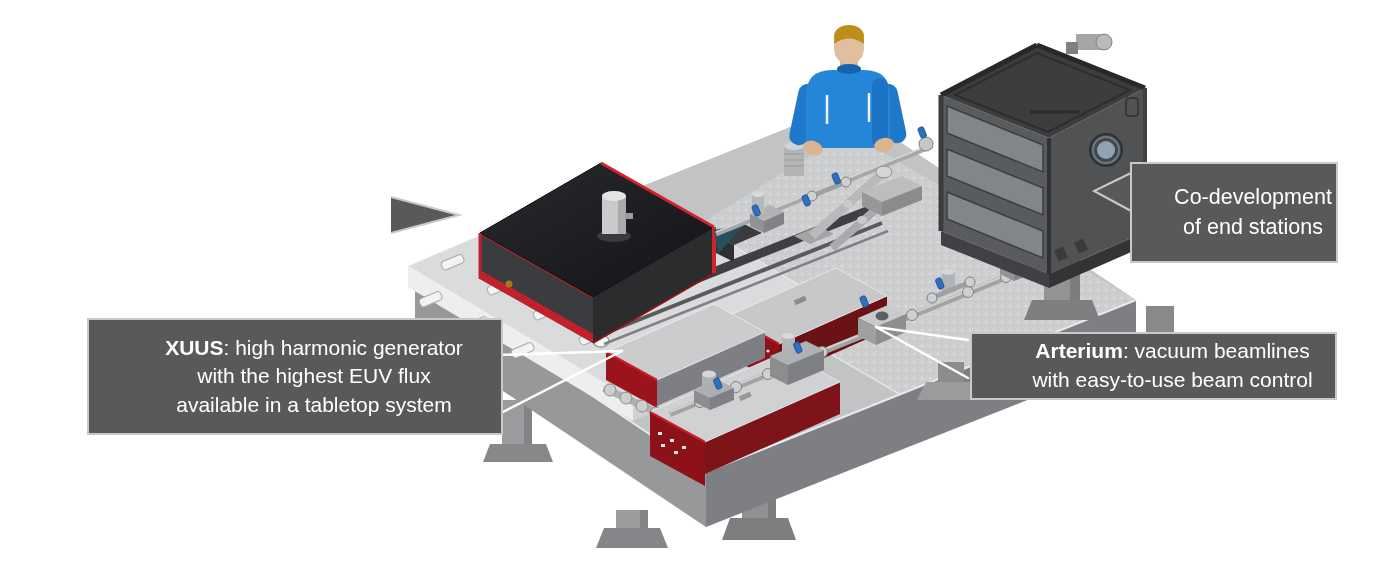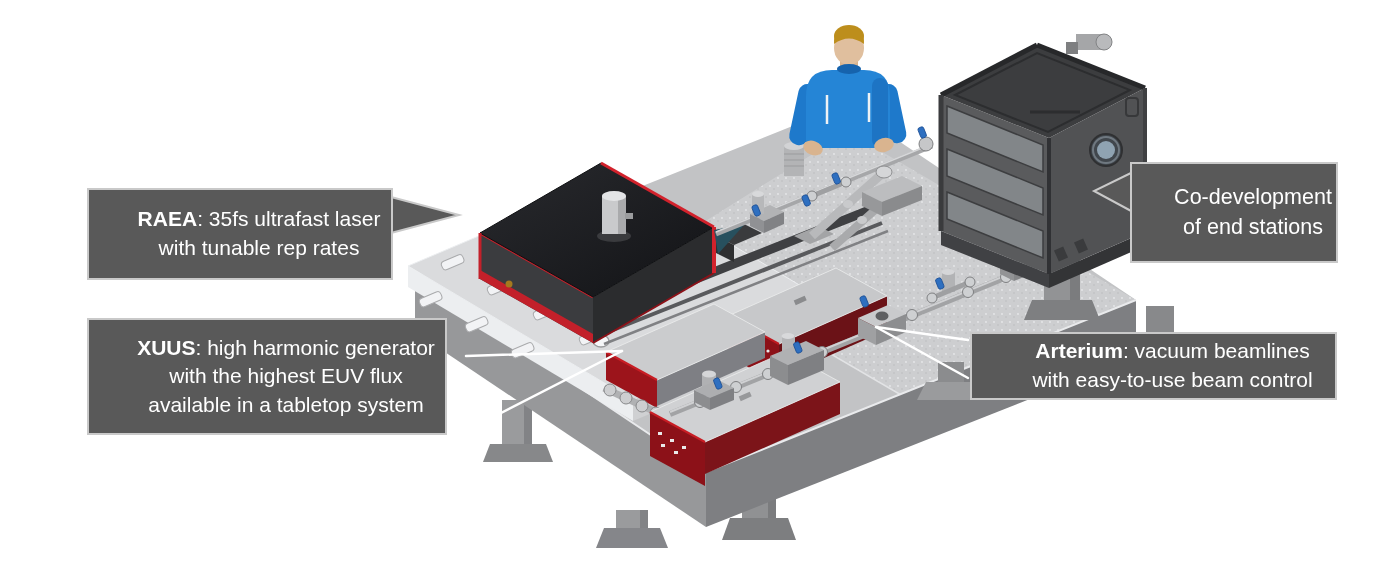--- a/index.html
+++ b/index.html
@@ -5,21 +5,21 @@
   html,body{margin:0;padding:0;background:#ffffff;}
   #stage{position:relative;width:1394px;height:564px;background:#ffffff;overflow:hidden;
          font-family:"Liberation Sans", sans-serif;}
   #scene{position:absolute;left:0;top:0;}
   .callout{position:absolute;background:#595959;border:2px solid #c9c9c9;color:#ffffff;
            display:flex;align-items:center;justify-content:center;box-sizing:border-box;
            text-align:center;}
   .callout .body{width:100%;white-space:pre-line;line-height:1.36;padding-left:38px;}
   .callout .term{font-weight:bold;}
   #callout-raea     {left:87px;  top:188px; width:306px; height:92px;  font-size:21px;}
-  #callout-xuus     {left:87px;  top:318px; width:360px; height:117px; font-size:21px;justify-content:center;}
+  #callout-xuus     {left:87px;  top:318px; width:416px; height:117px; font-size:21px;justify-content:center;}
   #callout-endst    {left:1130px;top:162px; width:208px; height:101px; font-size:21.5px;}
   #callout-arterium {left:970px; top:332px; width:367px; height:68px;  font-size:21px;}
 </style>
 </head>
 <body>
 
 <div id="stage">
 
 <svg id="scene" width="1394" height="564" viewBox="0 0 1394 564">
   <defs>
@@ -294,24 +294,20 @@
     <line x1="466" y1="431" x2="622" y2="351"></line>
     <line x1="968" y1="340" x2="876" y2="327"></line>
     <line x1="968" y1="378" x2="876" y2="327"></line>
   </g>
   <g fill="#595959" stroke="#c9c9c9" stroke-width="2">
     <path d="M 391,197 L 459,215 L 391,233"></path>
     <path d="M 1133,172 L 1094,191 L 1133,212"></path>
   </g>
 </svg>
 
-<div class="callout" id="callout-raea">
-  <div class="body"><span class="term">RAEA</span><span>: 35fs ultrafast laser
-with tunable rep rates</span></div>
-</div>
 
 <div class="callout" id="callout-xuus">
   <div class="body"><span class="term">XUUS</span><span>: high harmonic generator
 with the highest EUV flux
 available in a tabletop system</span></div>
 </div>
 
 <div class="callout" id="callout-endst">
   <div class="body"><span class="term"></span><span>Co-development
 of end stations</span></div>

